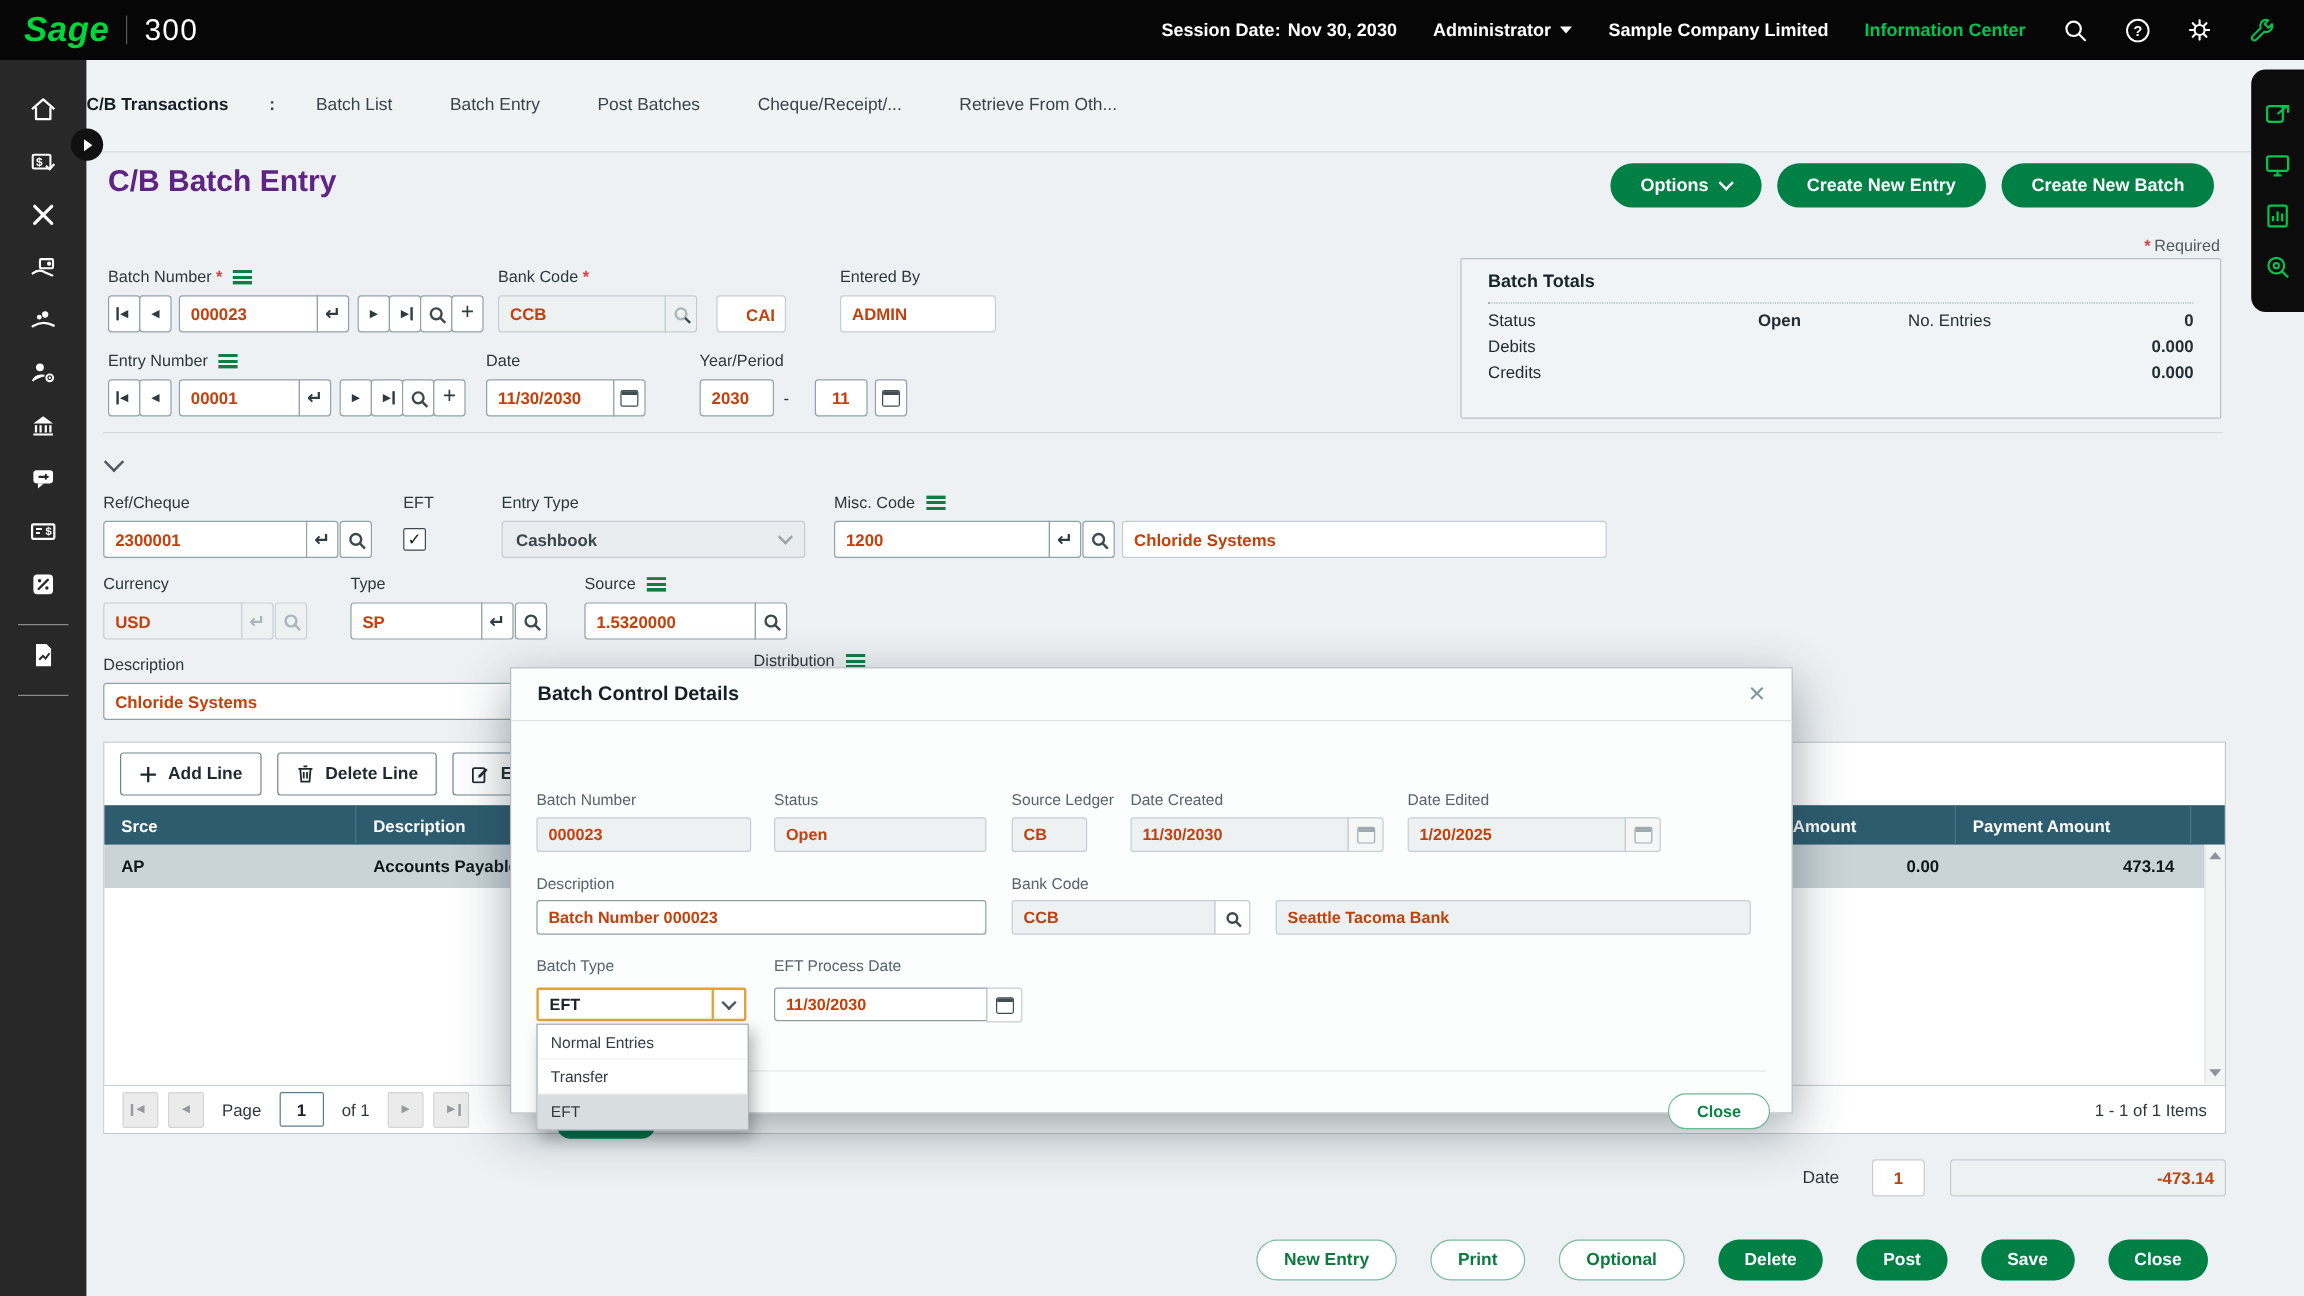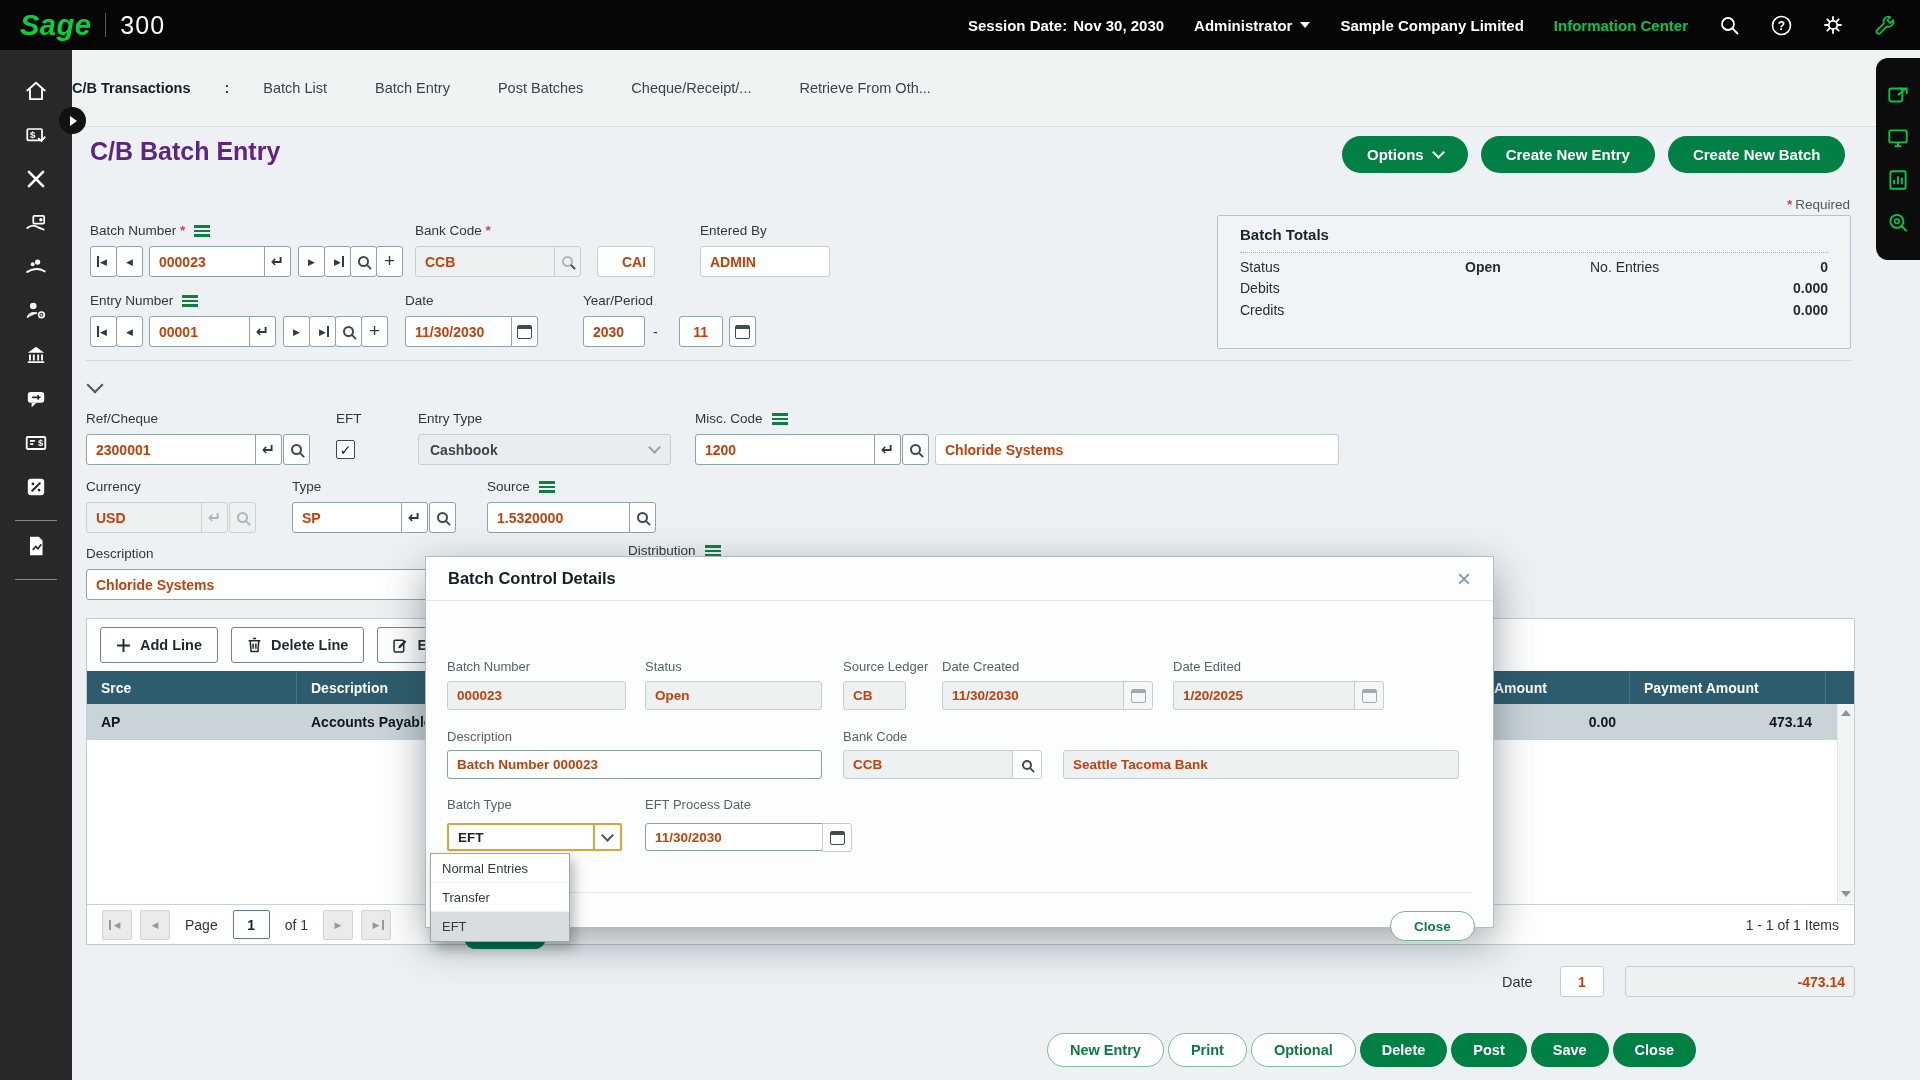--- a/index.html
+++ b/index.html
@@ -118,41 +118,41 @@
   .items-lbl{margin-left:auto;font-size:14px;color:#2c383d}
 
   
   .entry-lbl{position:absolute;left:1502px;top:974px;font-size:14.5px;color:#2c383d;z-index:5}
   .entry-num{position:absolute;left:1560px;top:966px;width:44px;height:31px;z-index:5}
   .entry-amt{position:absolute;left:1625px;top:966px;width:230px;height:31px;z-index:5}
   .entry-amt .inp{text-align:right}
   .entry-num .inp{text-align:center}
 
   
-  .footer-actions{position:absolute;top:1033px;left:1047px;display:flex;gap:4px;z-index:5}
+  .footer-actions{position:absolute;top:1033px;left:1047px;display:flex;gap:28px;z-index:5}
   .pill{height:34px;border-radius:17px;font-size:14.5px;font-weight:700;font-family:inherit;padding:0 22px;cursor:pointer}
   .pill-o{background:#fff;border:1.5px solid #7cbd9a;color:#0d7a3f}
   .pill-s{background:#008044;border:none;color:#fff}
 
   
   .modal{position:absolute;left:425px;top:556px;width:1069px;height:372px;background:#fcfdfd;border:1px solid #b3bcbf;box-shadow:0 14px 40px rgba(35,55,65,.45);z-index:50}
   .mhead{height:44px;border-bottom:1px solid #e0e4e5;display:flex;align-items:center;padding:0 22px}
   .mhead h2{font-size:16.5px;font-weight:700;color:#141f26}
   .mclose{margin-left:auto;font-size:24px;color:#7b97a1;cursor:pointer;line-height:1}
   .mbody{position:relative;height:327px}
   .m-lbl{position:absolute;font-size:13px;color:#56646a;white-space:nowrap}
   .m-fld{position:absolute;height:29px}
   .m-fld .inp{height:29px;font-weight:600;font-size:13.5px}
   .mcal{width:30px;flex:none;background:#f5f7f7;border:1px solid #c5ced2;margin-left:-1px;border-radius:0 3px 3px 0;display:flex;align-items:center;justify-content:center}
   .mmag{width:30px;flex:none;background:#fff;border:1px solid #c5ced2;margin-left:-1px;border-radius:0 3px 3px 0;display:flex;align-items:center;justify-content:center;cursor:pointer}
   .mdivider{position:absolute;left:21px;right:21px;top:291px;border-top:1px solid #e4e8e9}
   .btype{position:absolute;left:21px;top:222px;width:175px;height:28px;border:2px solid #e2a33c;border-radius:2px;background:#fff;display:flex;align-items:center;z-index:3;cursor:pointer}
   .btype .val{flex:1;padding:0 9px;font-size:13.5px;font-weight:600;color:#1b2328}
   .btype .dd{width:27px;align-self:stretch;border-left:2px solid #e2a33c;display:flex;align-items:center;justify-content:center}
-  .ddlist{position:absolute;left:4px;top:252px;width:140px;background:#fff;border:1px solid #9aa7ad;box-shadow:4px 6px 12px rgba(0,0,0,.28);z-index:4}
+  .ddlist{position:absolute;left:21px;top:252px;width:177px;background:#fff;border:1px solid #9aa7ad;box-shadow:4px 6px 12px rgba(0,0,0,.28);z-index:4}
   .ddopt{height:29px;display:flex;align-items:center;padding:0 11px;font-size:13px;color:#303c42;cursor:pointer;border-bottom:1px solid #eef1f2}
   .ddopt:last-child{border-bottom:none}
   .ddopt.hl{background:#d8dde0}
   .hidden-btn{position:absolute;left:38px;top:325px;width:82px;height:23px;border-radius:12px;background:#00714b;z-index:2}
   .m-close-btn{position:absolute;left:964px;top:310px;width:85px;height:30px;border-radius:15px;border:1.5px solid #6cb891;background:#fff;color:#0d8045;font-size:13.5px;font-weight:700;font-family:inherit;cursor:pointer;z-index:3}
 
   svg{display:block}
 </style>
 </head>
 <body>

